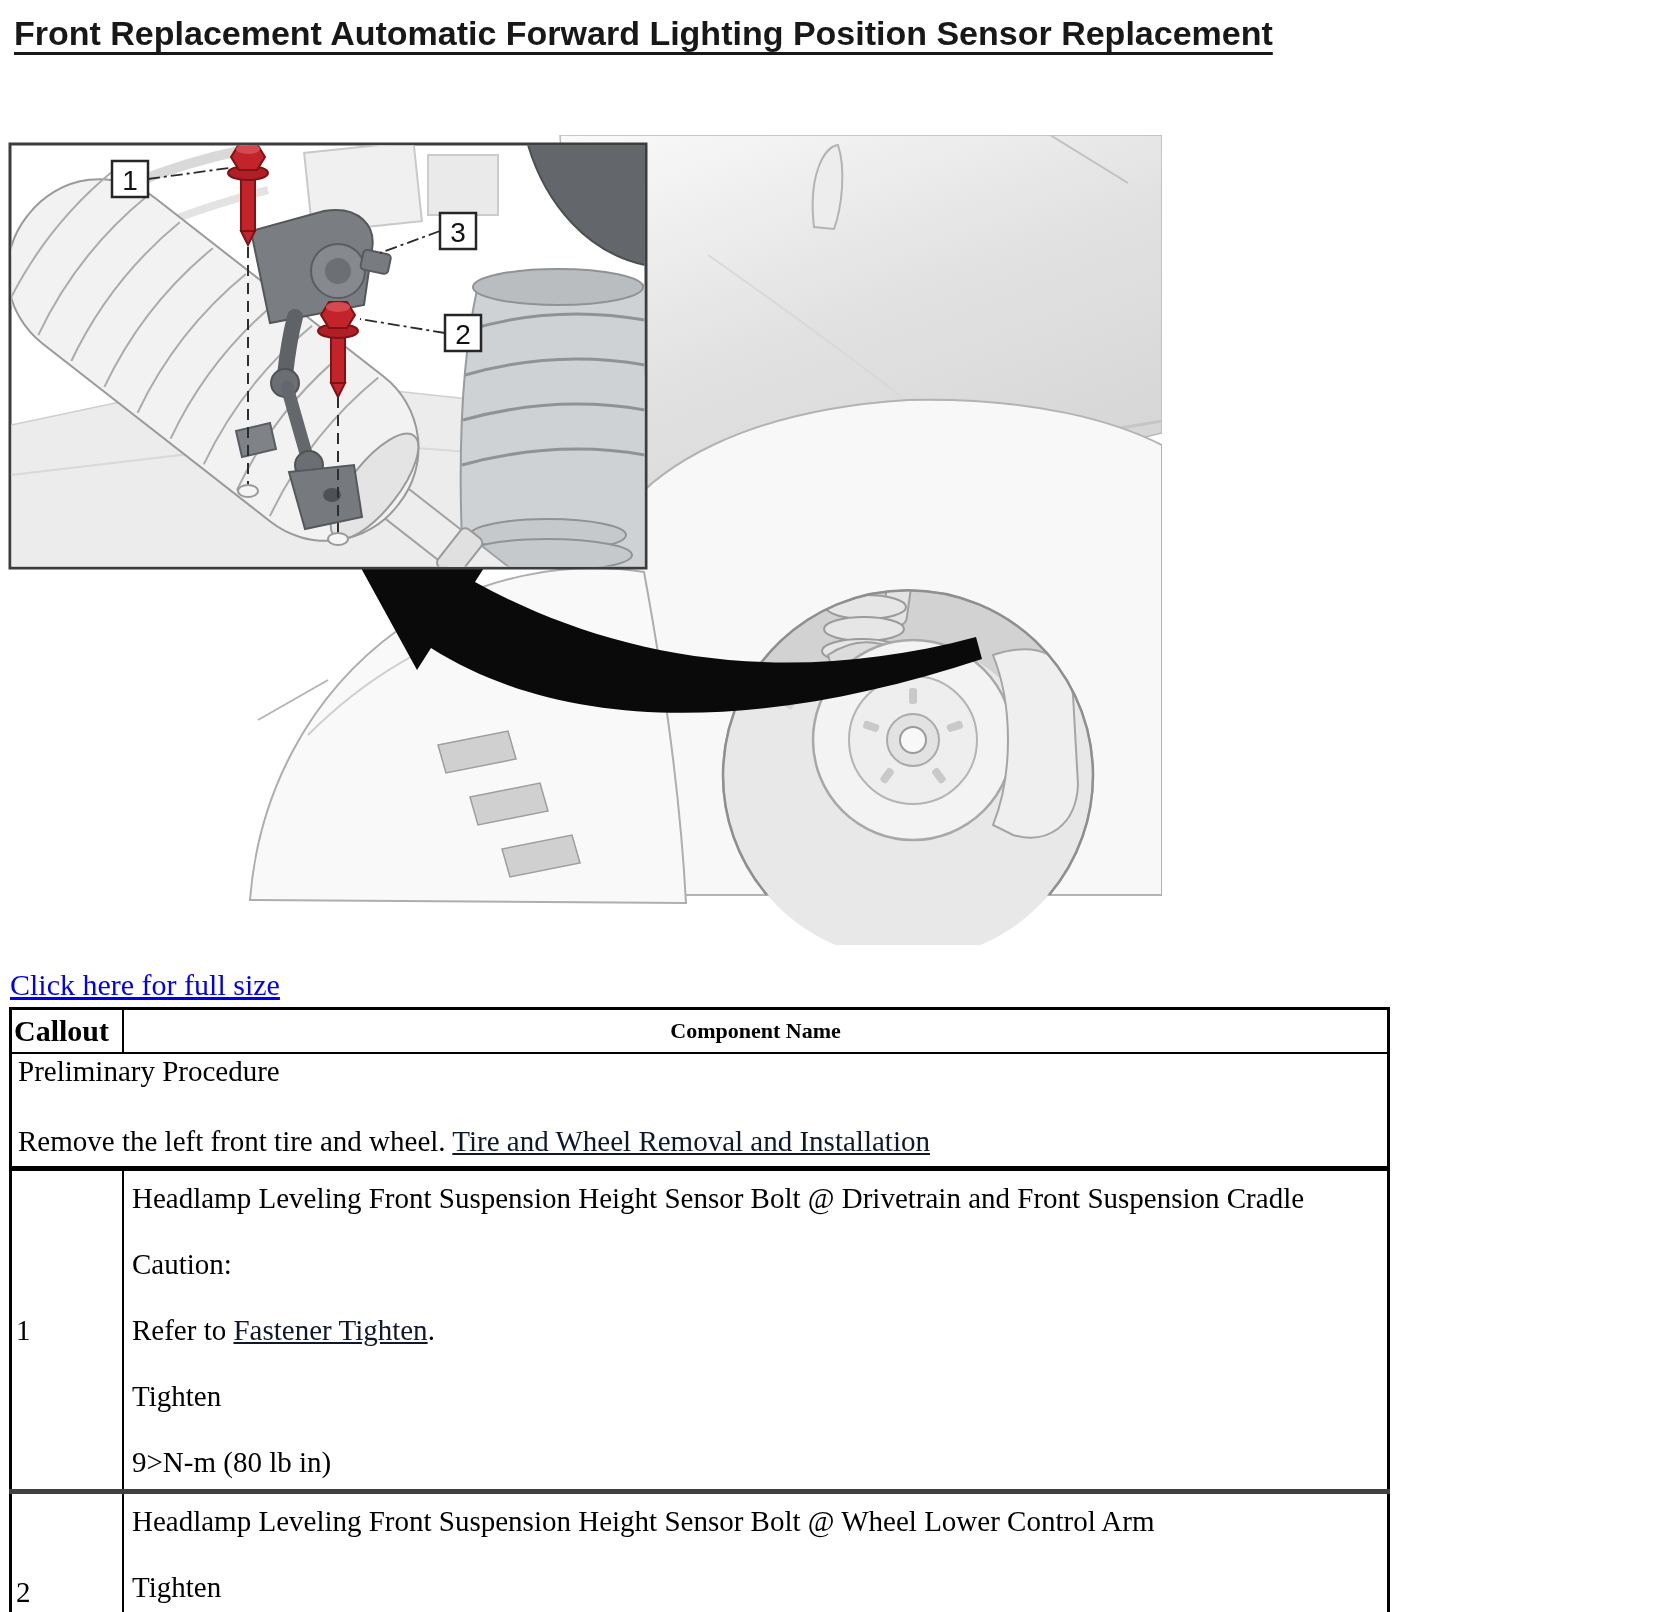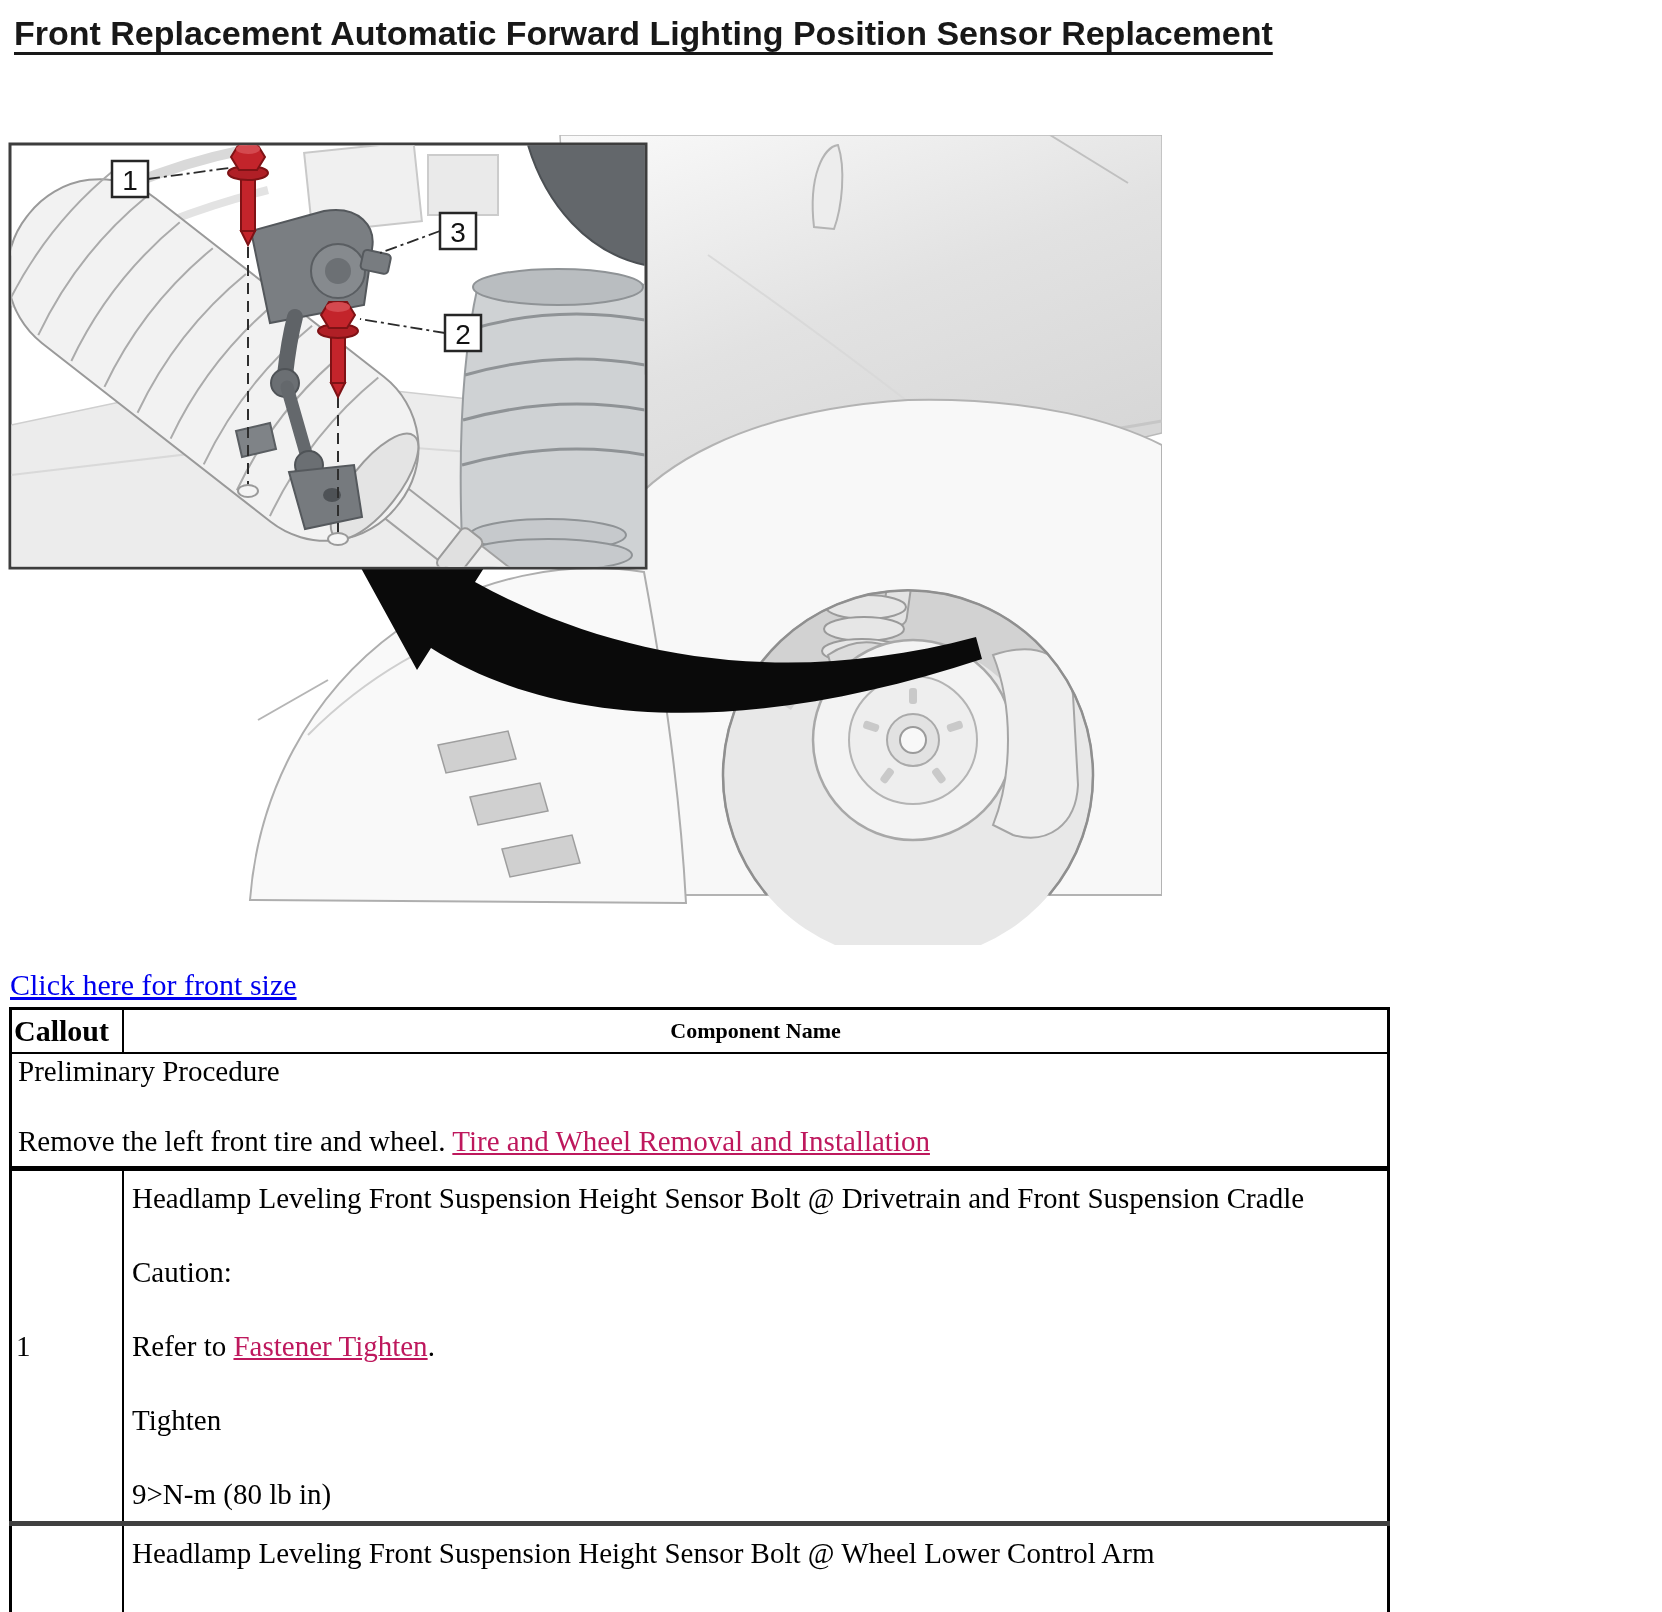--- a/index.html
+++ b/index.html
@@ -3,34 +3,34 @@
 <meta charset="utf-8">
 <style>
   html,body{margin:0;padding:0;background:#fff;}
   .page{position:relative;width:1662px;height:1612px;background:#fff;overflow:hidden;
         font-family:"Liberation Serif",serif;color:#000;}
   .page-title{position:absolute;left:14px;top:14px;margin:0;
         font-family:"Liberation Sans",sans-serif;font-size:34px;font-weight:700;color:#181818;
         text-decoration:underline;text-decoration-thickness:3px;text-underline-offset:7px;letter-spacing:0;}
   .figure-wrap{position:absolute;left:8px;top:135px;width:1154px;height:810px;}
   .full-size{position:absolute;left:10px;top:968px;font-size:30px;color:#0000EE;text-decoration:underline;cursor:pointer;}
-  a.inline-link{color:#be185d;text-decoration:underline;cursor:pointer;}
+  a.inline-link{color:#0f172a;text-decoration:underline;cursor:pointer;}
   table.comp{position:absolute;left:9px;top:1007px;width:1381px;border-collapse:collapse;
         font-size:29px;line-height:34px;}
   table.comp, table.comp th, table.comp td{border:2px solid #000;}
   table.comp{border:3px solid #000;}
   th.h-callout{width:106px;font-size:30px;font-weight:700;text-align:left;padding:4px 2px;border-bottom:5px solid #000;}
   th.h-comp{font-size:22px;font-weight:700;text-align:center;padding:4px 2px;border-bottom:5px solid #000;}
   tr.prelim td{border-bottom:5px solid #000;padding:0 4px 8px 4px;}
   tr.prelim p{margin:0 0 0 2px;}
   tr.prelim p + p{margin-top:36px;}
   td.callout-cell{vertical-align:middle;text-align:left;padding:0 0 0 4px;}
   td.component-cell{padding:10px 6px 10px 6px;vertical-align:top;}
   td.component-cell p{margin:0 0 0 2px;}
-  td.component-cell p + p{margin-top:40px;}
+  td.component-cell p + p{margin-top:32px;}
   tr.row1 td{border-bottom:5px solid #404040;}
   td.pad-tall{padding-bottom:86px;}
 </style>
 </head>
 <body>
 
 <div class="page">
 
   <h1 class="page-title">Front Replacement Automatic Forward Lighting Position Sensor Replacement</h1>
 
@@ -190,21 +190,21 @@
           </g>
           <g>
             <rect x="437" y="180" width="36" height="36" fill="#fff" stroke="#262626" stroke-width="2.5"></rect>
             <text x="455" y="199" text-anchor="middle" dominant-baseline="central">2</text>
           </g>
         </g>
       </g>
     </svg>
   </div>
 
-  <a href="#" class="full-size">Click here for front size</a>
+  <a href="#" class="full-size">Click here for full size</a>
 
   <table class="comp">
     <colgroup>
         <col style="width:108px">
         <col>
       </colgroup>
     <thead>
       <tr>
         <th class="h-callout">Callout</th>
         <th class="h-comp">Component Name</th>

